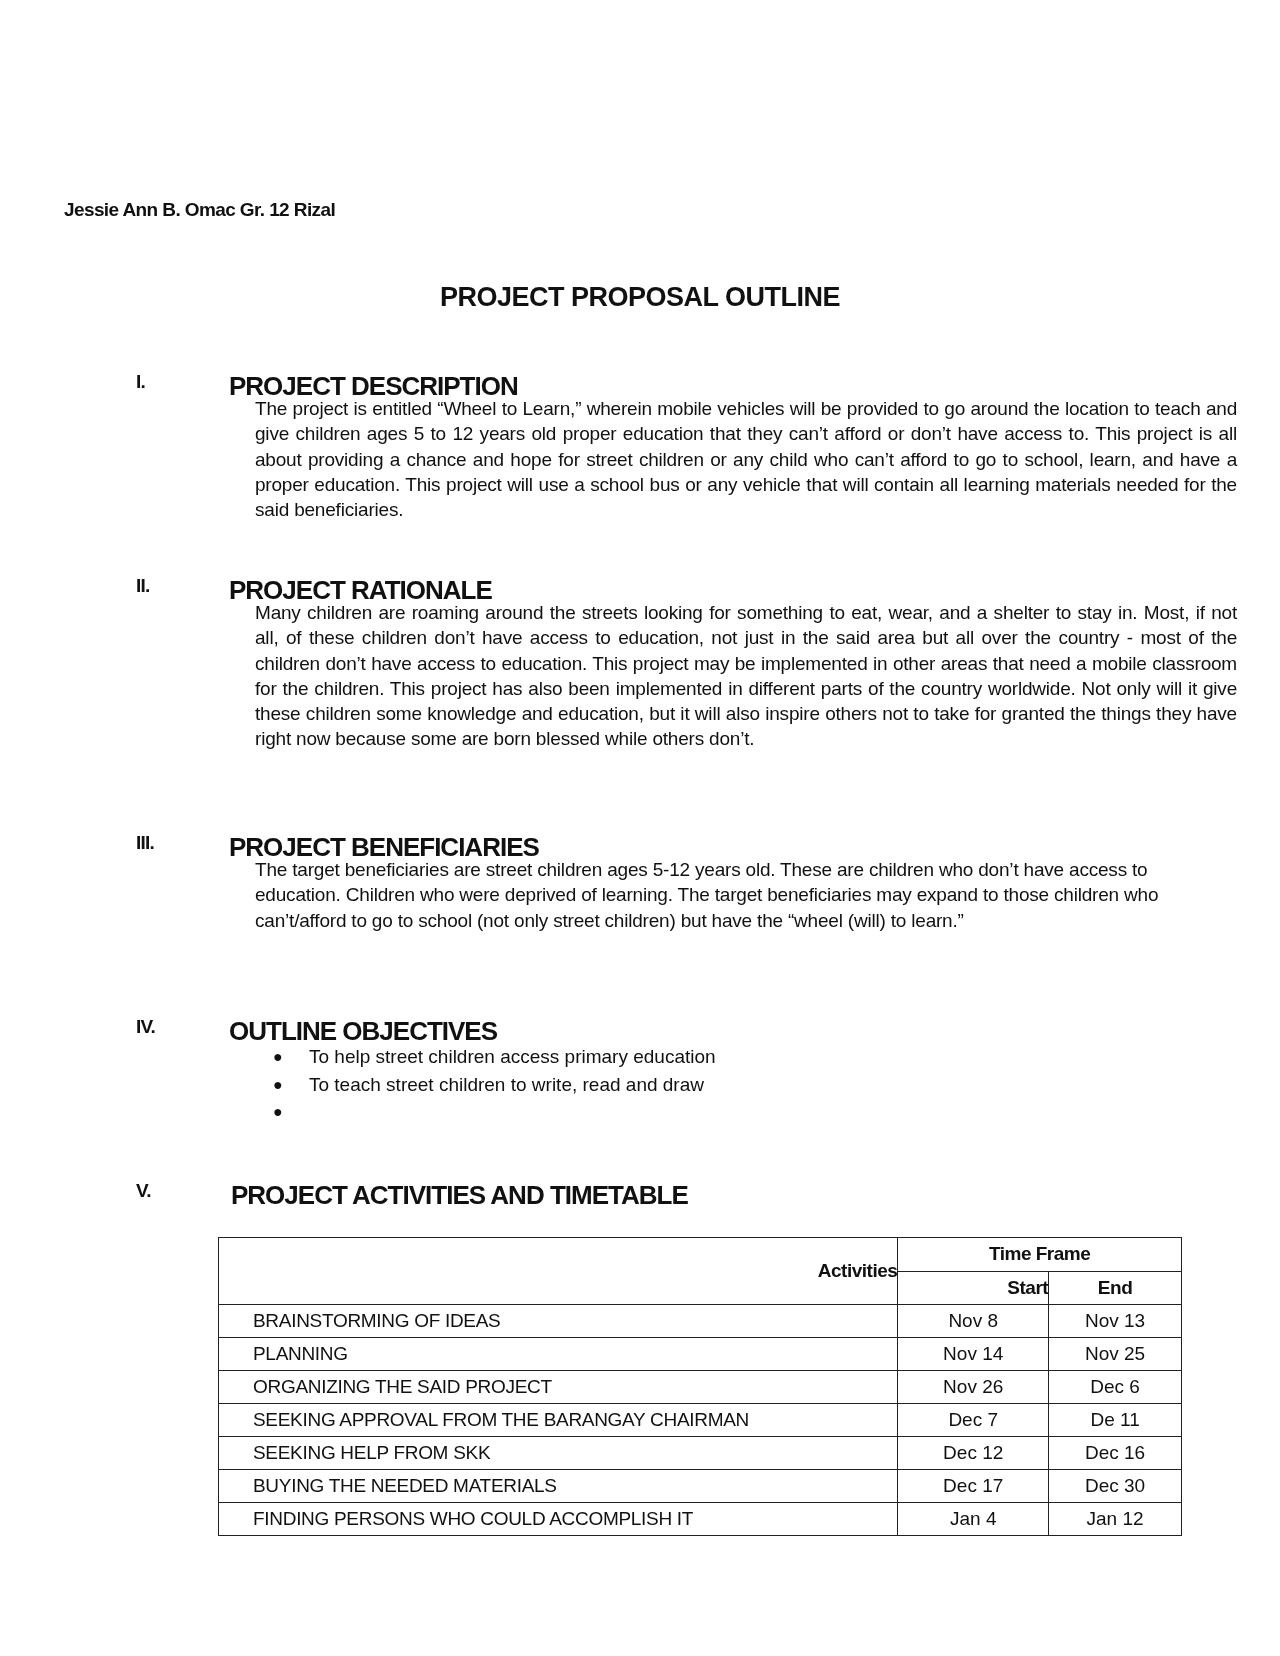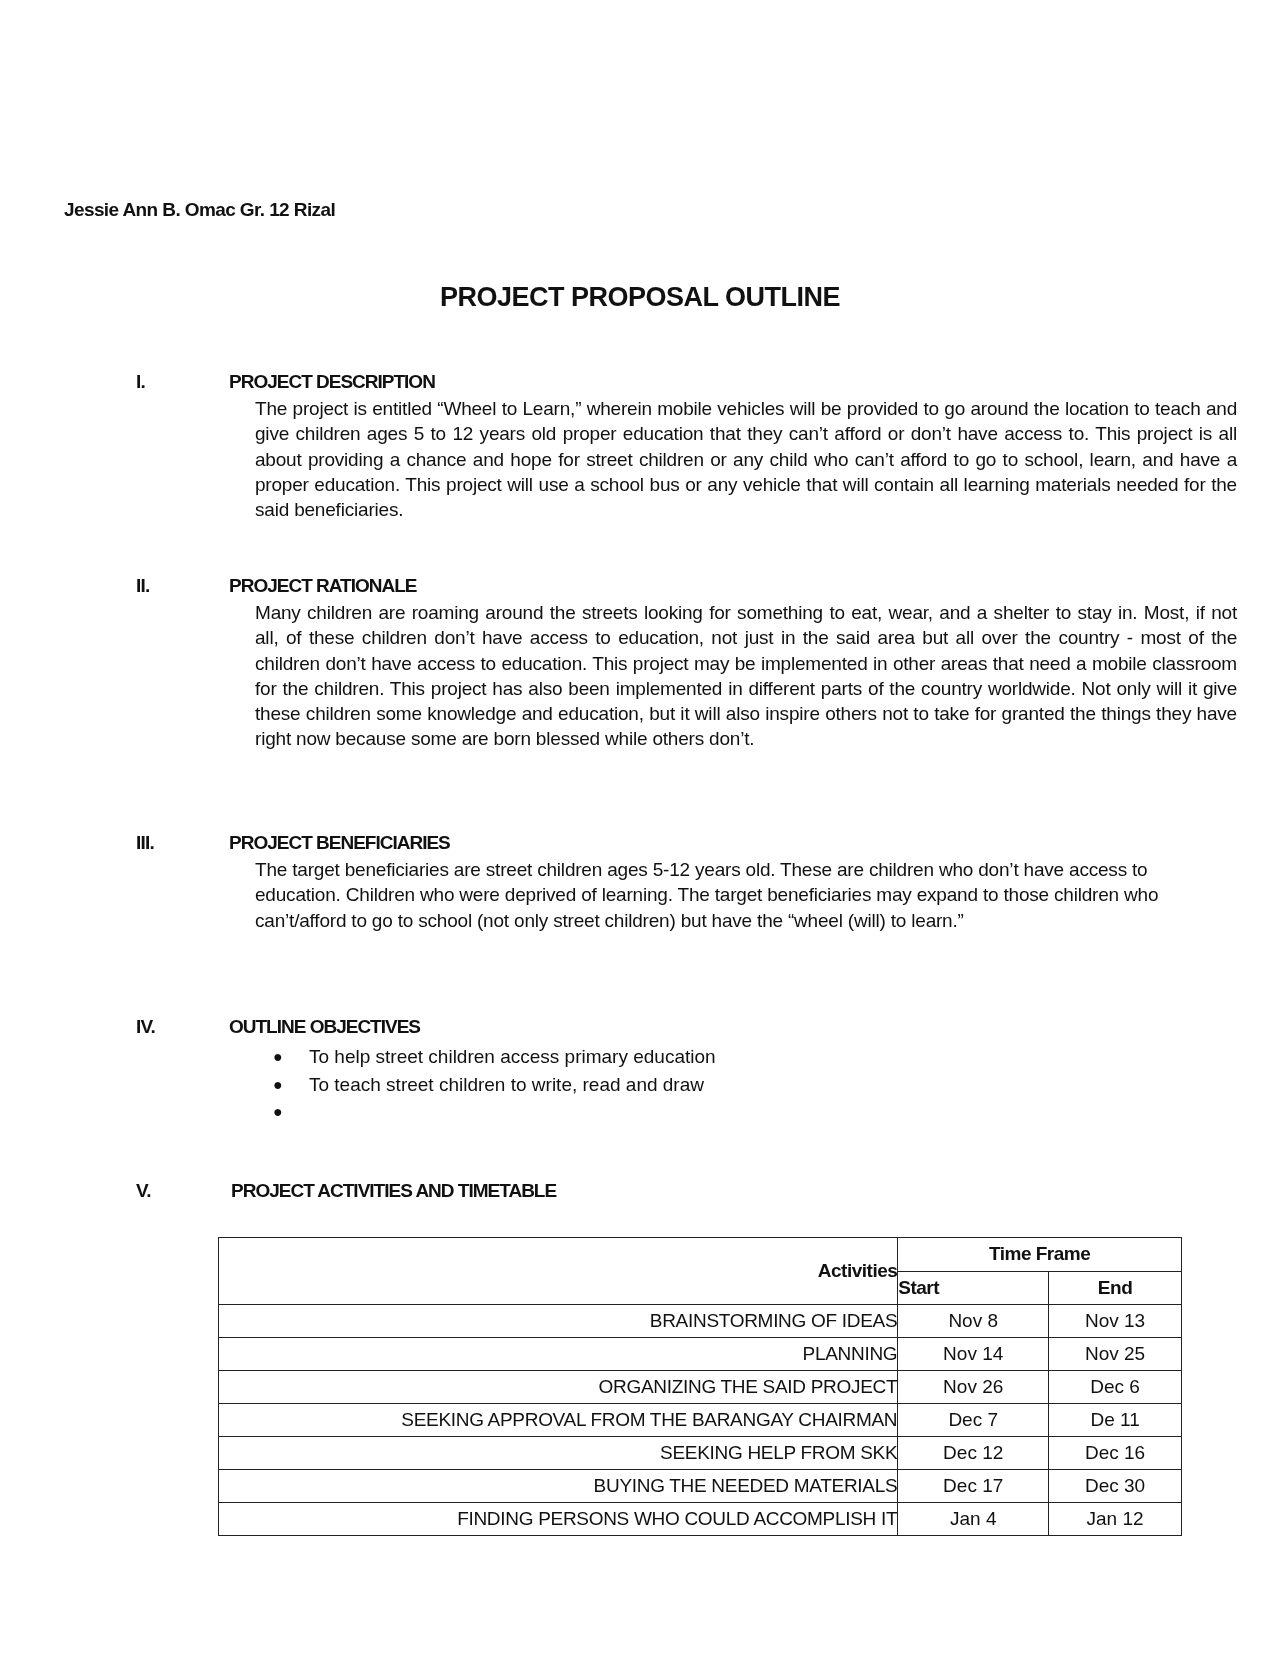--- a/index.html
+++ b/index.html
@@ -43,21 +43,21 @@
       left: 136px;
       top: 0;
       font-size: 19px;
       font-weight: bold;
       letter-spacing: -0.8px;
     }
     .section-heading {
       position: absolute;
       left: 229px;
       top: 0;
-      font-size: 19px;
+      font-size: 26px;
       font-weight: bold;
       letter-spacing: -1px;
       white-space: nowrap;
     }
     .section-body {
       position: absolute;
       left: 229px;
       top: 25px;
       width: 982px;
       font-size: 19px;
@@ -111,33 +111,33 @@
       height: 66px;
       text-align: right;
     }
     .timetable .h-timeframe {
       height: 32px;
       text-align: center;
     }
     .timetable .h-start {
       width: 150px;
       height: 32px;
-      text-align: left;
+      text-align: right;
     }
     .timetable .h-end {
       width: 132px;
       height: 32px;
       text-align: center;
     }
     .timetable td {
       height: 32px;
     }
     .timetable td.activity {
       padding-left: 34px;
-      text-align: right;
+      text-align: left;
       letter-spacing: -0.3px;
     }
     .timetable td.date {
       text-align: center;
     }
   </style>
 </head>
 <body>
 
 <div>

